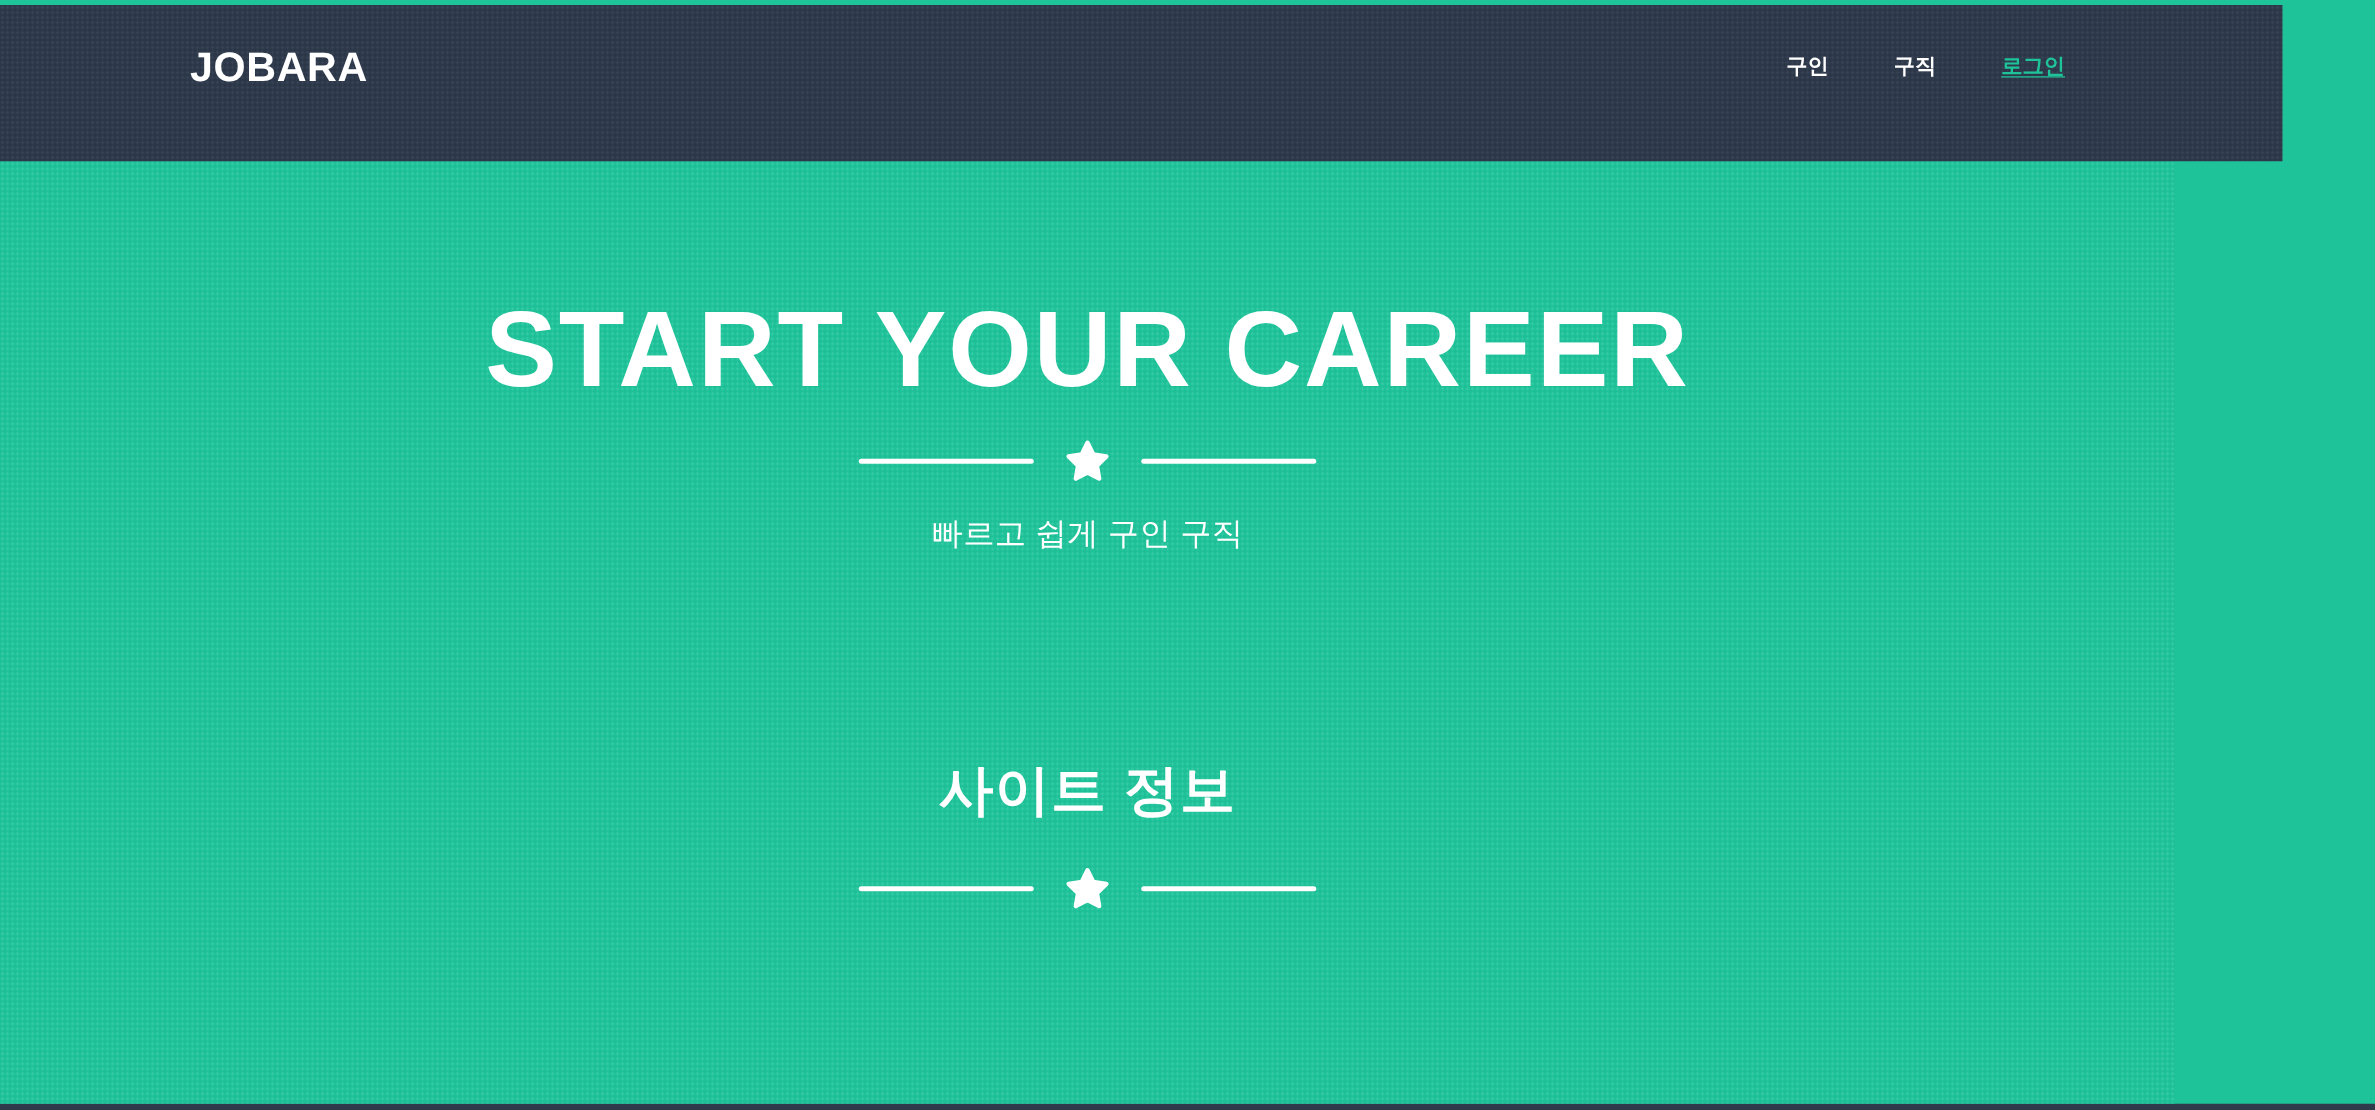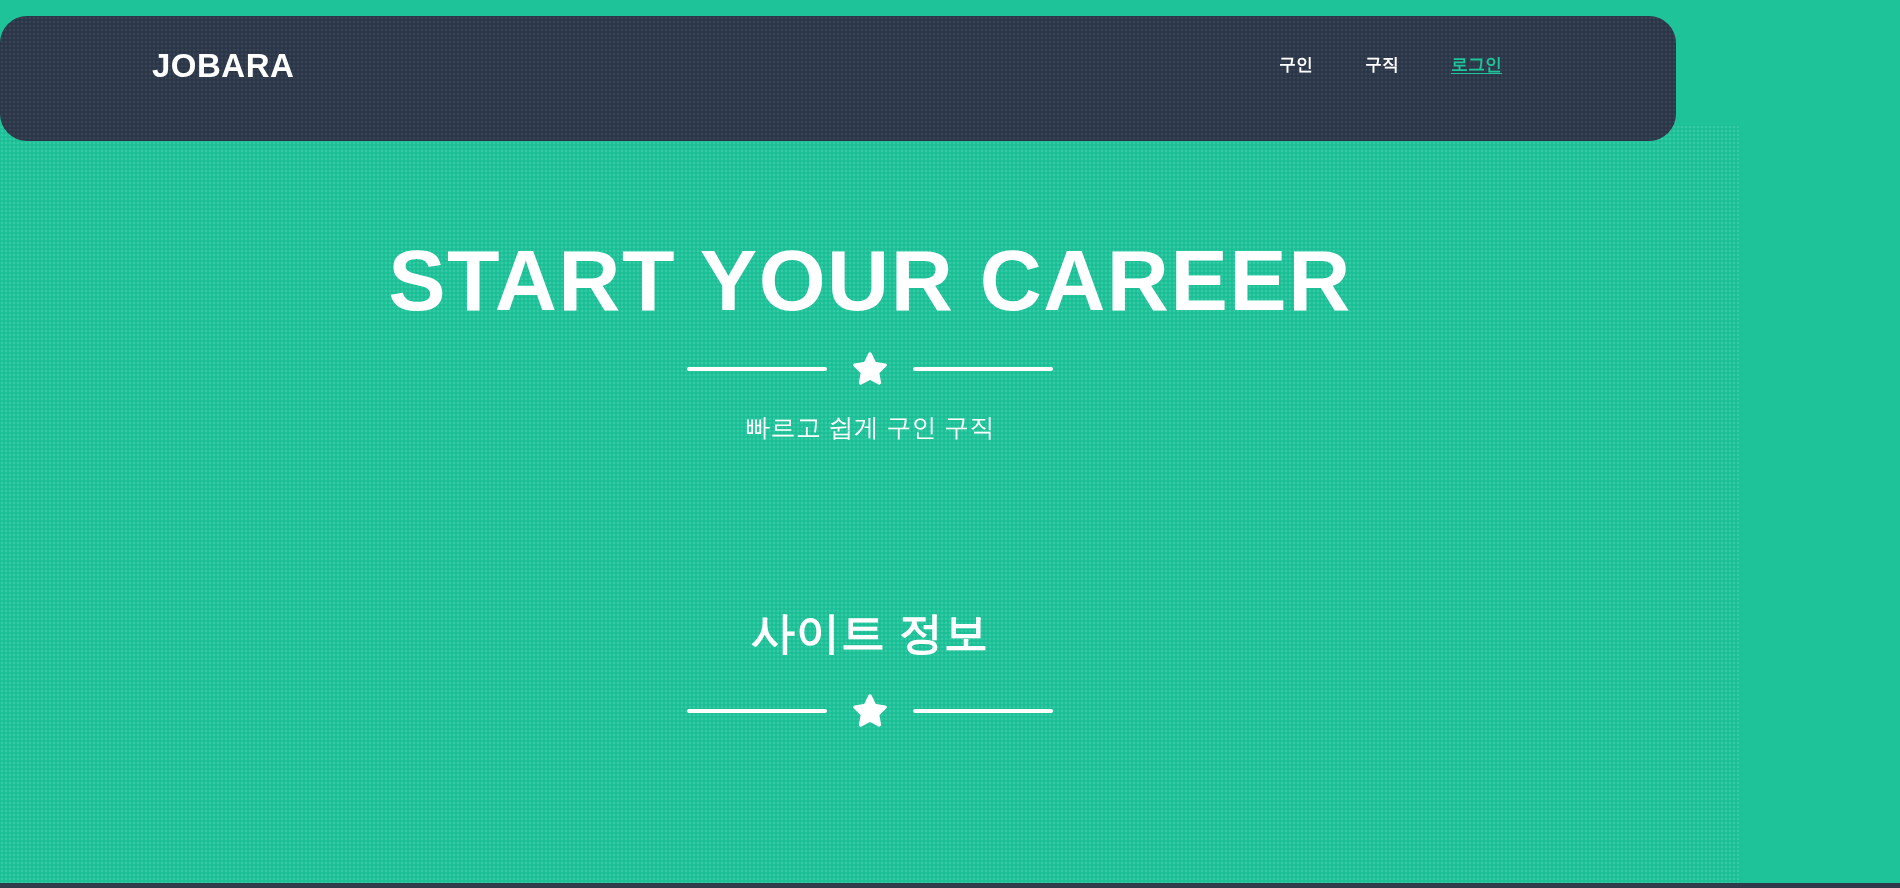--- a/index.html
+++ b/index.html
@@ -20,34 +20,33 @@
     position: relative;
     width: 1900px;
     height: 888px;
     overflow: hidden;
     border-bottom: 5px solid #2f3a4a;
   }
 
   
   .navbar {
     position: absolute;
-    top: 16px;
+    top: 4px;
     left: 0;
-    width: 1676px;
+    width: 1826px;
     height: 125px;
     background-color: #2e3a4c;
     background-image:
       radial-gradient(rgba(255,255,255,0.045) 1px, transparent 1px),
       radial-gradient(rgba(0,0,0,0.10) 1px, transparent 1px);
     background-size: 4px 4px, 4px 4px;
     background-position: 0 0, 2px 2px;
     display: flex;
     align-items: center;
     z-index: 5;
-    border-radius: 27px;
   }
 
   .navbar-brand {
     position: absolute;
     left: 152px;
     top: 33px;
     color: #ffffff;
     font-size: 33px;
     font-weight: bold;
     letter-spacing: 0.5px;

